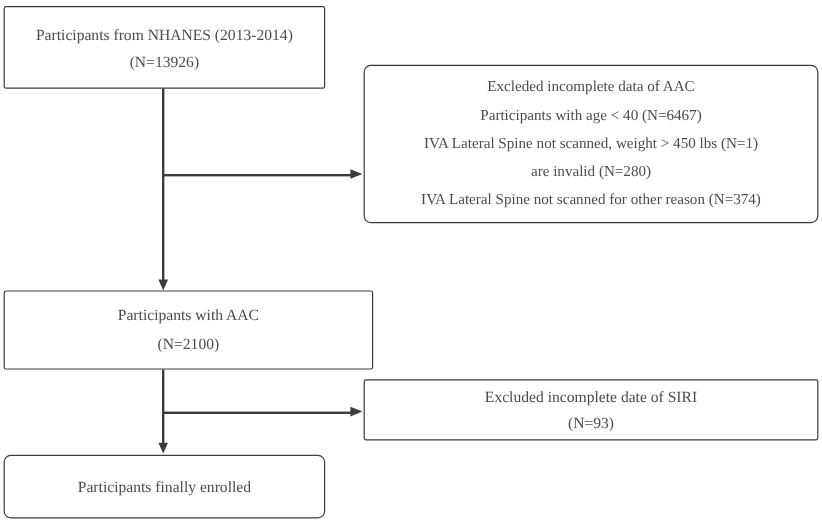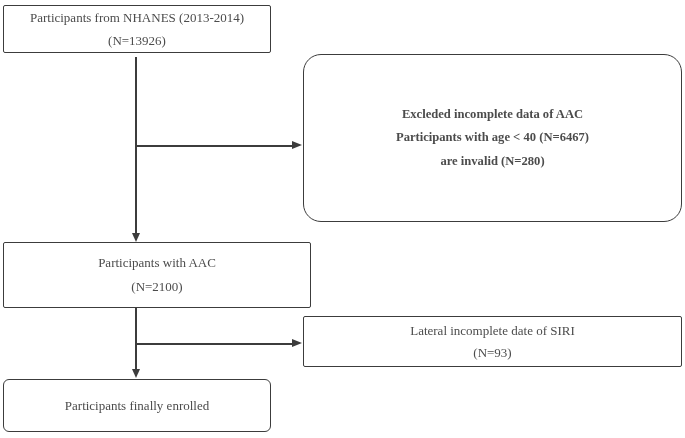--- a/index.html
+++ b/index.html
@@ -27,24 +27,24 @@
     justify-content: center;
     text-align: center;
   }
   .box .line {
     display: block;
     width: 100%;
     font-size: 13px;
     white-space: nowrap;
   }
   
-  #box-nhanes        { left: 3px;   top: 5px;   width: 268px; height: 48px;  border-radius: 2px; }
+  #box-nhanes        { left: 3px;   top: 5px;   width: 268px; height: 69px;  border-radius: 2px; }
   #box-nhanes .line  { line-height: 23px; }
 
-  #box-exclusion-aac { left: 303px; top: 54px;  width: 379px; height: 168px; border-radius: 18px; font-weight: bold; }
+  #box-exclusion-aac { left: 303px; top: 54px;  width: 379px; height: 132px; border-radius: 6px; }
   #box-exclusion-aac .line { line-height: 23.5px; font-size: 12.6px; }
 
   #box-aac           { left: 3px;   top: 242px; width: 308px; height: 66px;  border-radius: 2px; }
   #box-aac .line     { line-height: 24px; }
 
   #box-exclusion-siri { left: 303px; top: 316px; width: 379px; height: 51px; border-radius: 2px; }
   #box-exclusion-siri .line { line-height: 22px; }
 
   #box-enrolled      { left: 3px;   top: 379px; width: 268px; height: 53px;  border-radius: 6px; }
   #box-enrolled .line { line-height: 22px; }
@@ -97,30 +97,32 @@
   <div class="arrow-right" id="arrow-into-siri"></div>
 
   <div class="box" id="box-nhanes">
     <span class="line">Participants from NHANES (2013-2014)</span>
     <span class="line">(N=13926)</span>
   </div>
 
   <div class="box" id="box-exclusion-aac">
     <span class="line">Excleded incomplete data of AAC</span>
     <span class="line">Participants with age &lt; 40 (N=6467)</span>
+    <span class="line">IVA Lateral Spine not scanned, weight &gt; 450 lbs (N=1)</span>
     <span class="line">are invalid (N=280)</span>
+    <span class="line">IVA Lateral Spine not scanned for other reason (N=374)</span>
   </div>
 
   <div class="box" id="box-aac">
     <span class="line">Participants with AAC</span>
     <span class="line">(N=2100)</span>
   </div>
 
   <div class="box" id="box-exclusion-siri">
-    <span class="line">Lateral incomplete date of SIRI</span>
+    <span class="line">Excluded incomplete date of SIRI</span>
     <span class="line">(N=93)</span>
   </div>
 
   <div class="box" id="box-enrolled">
     <span class="line">Participants finally enrolled</span>
   </div>
 
 </div>
 
 </body></html>

